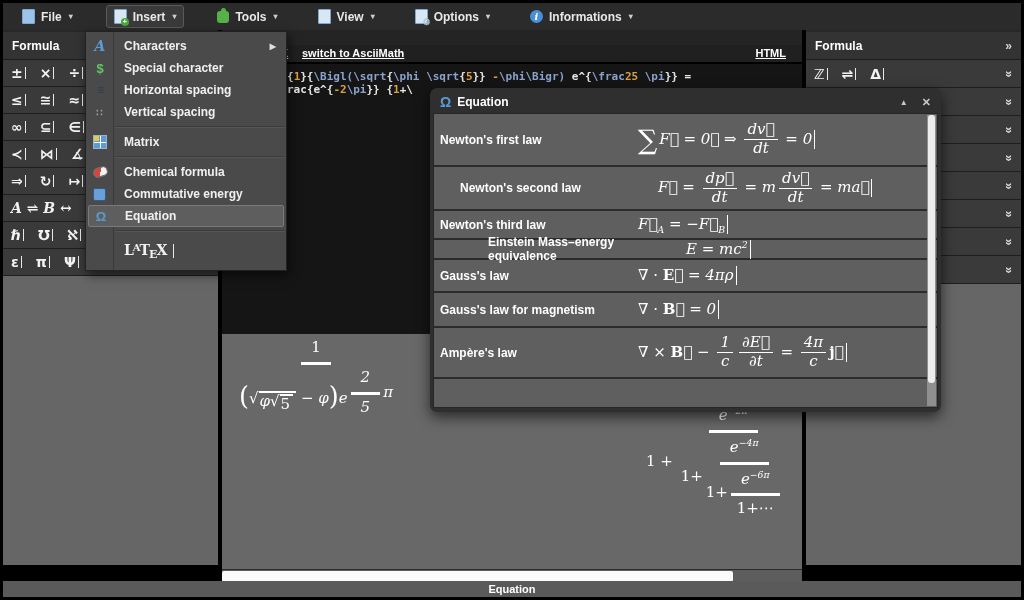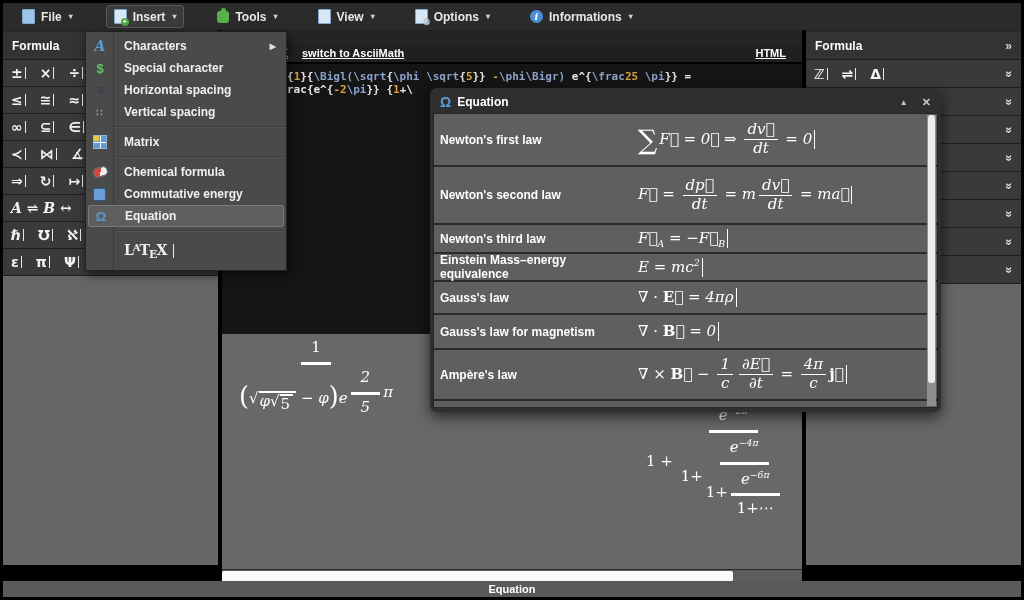--- a/index.html
+++ b/index.html
@@ -426,35 +426,35 @@
     </div>
     <div class="dlg-body">
       <div id="dialog-rows">
           <div class="drow" style="height: 53px;">
             <div class="dlabel">Newton's first law</div>
             <div class="dformula"><span class="math"><span class="sum">∑</span><span>F⃗ = 0⃗ ⇒ </span><span class="frac">
                   <span class="fnum"><span class="math"><span>dv⃗</span></span></span>
                   <span class="fden"><span class="math"><span>dt</span></span></span>
                 </span><span> = 0</span><span class="mcursor"></span></span></div>
           </div>
-          <div class="drow" style="height: 58px;">
+          <div class="drow" style="height: 44px; padding-left: 20px;">
             <div class="dlabel">Newton's second law</div>
             <div class="dformula"><span class="math"><span>F⃗ = </span><span class="frac">
                   <span class="fnum"><span class="math"><span>dp⃗</span></span></span>
                   <span class="fden"><span class="math"><span>dt</span></span></span>
                 </span><span> = m</span><span class="frac">
                   <span class="fnum"><span class="math"><span>dv⃗</span></span></span>
                   <span class="fden"><span class="math"><span>dt</span></span></span>
                 </span><span> = ma⃗</span><span class="mcursor"></span></span></div>
           </div>
           <div class="drow" style="height: 29px;">
             <div class="dlabel">Newton's third law</div>
             <div class="dformula"><span class="math"><span>F⃗<sub>A</sub></span><span> = −</span><span>F⃗<sub>B</sub></span><span class="mcursor"></span></span></div>
           </div>
-          <div class="drow" style="height: 28px;">
+          <div class="drow" style="height: 20px; padding-left: 48px;">
             <div class="dlabel">Einstein Mass–energy equivalence</div>
             <div class="dformula"><span class="math"><span>E = mc<sup>2</sup></span><span class="mcursor"></span></span></div>
           </div>
           <div class="drow" style="height: 33px;">
             <div class="dlabel">Gauss's law</div>
             <div class="dformula"><span class="math"><span class="up">∇ · </span><span class="bf">E⃗</span><span> = 4πρ</span><span class="mcursor"></span></span></div>
           </div>
           <div class="drow" style="height: 35px;">
             <div class="dlabel">Gauss's law for magnetism</div>
             <div class="dformula"><span class="math"><span class="up">∇ · </span><span class="bf">B⃗</span><span> = 0</span><span class="mcursor"></span></span></div>

